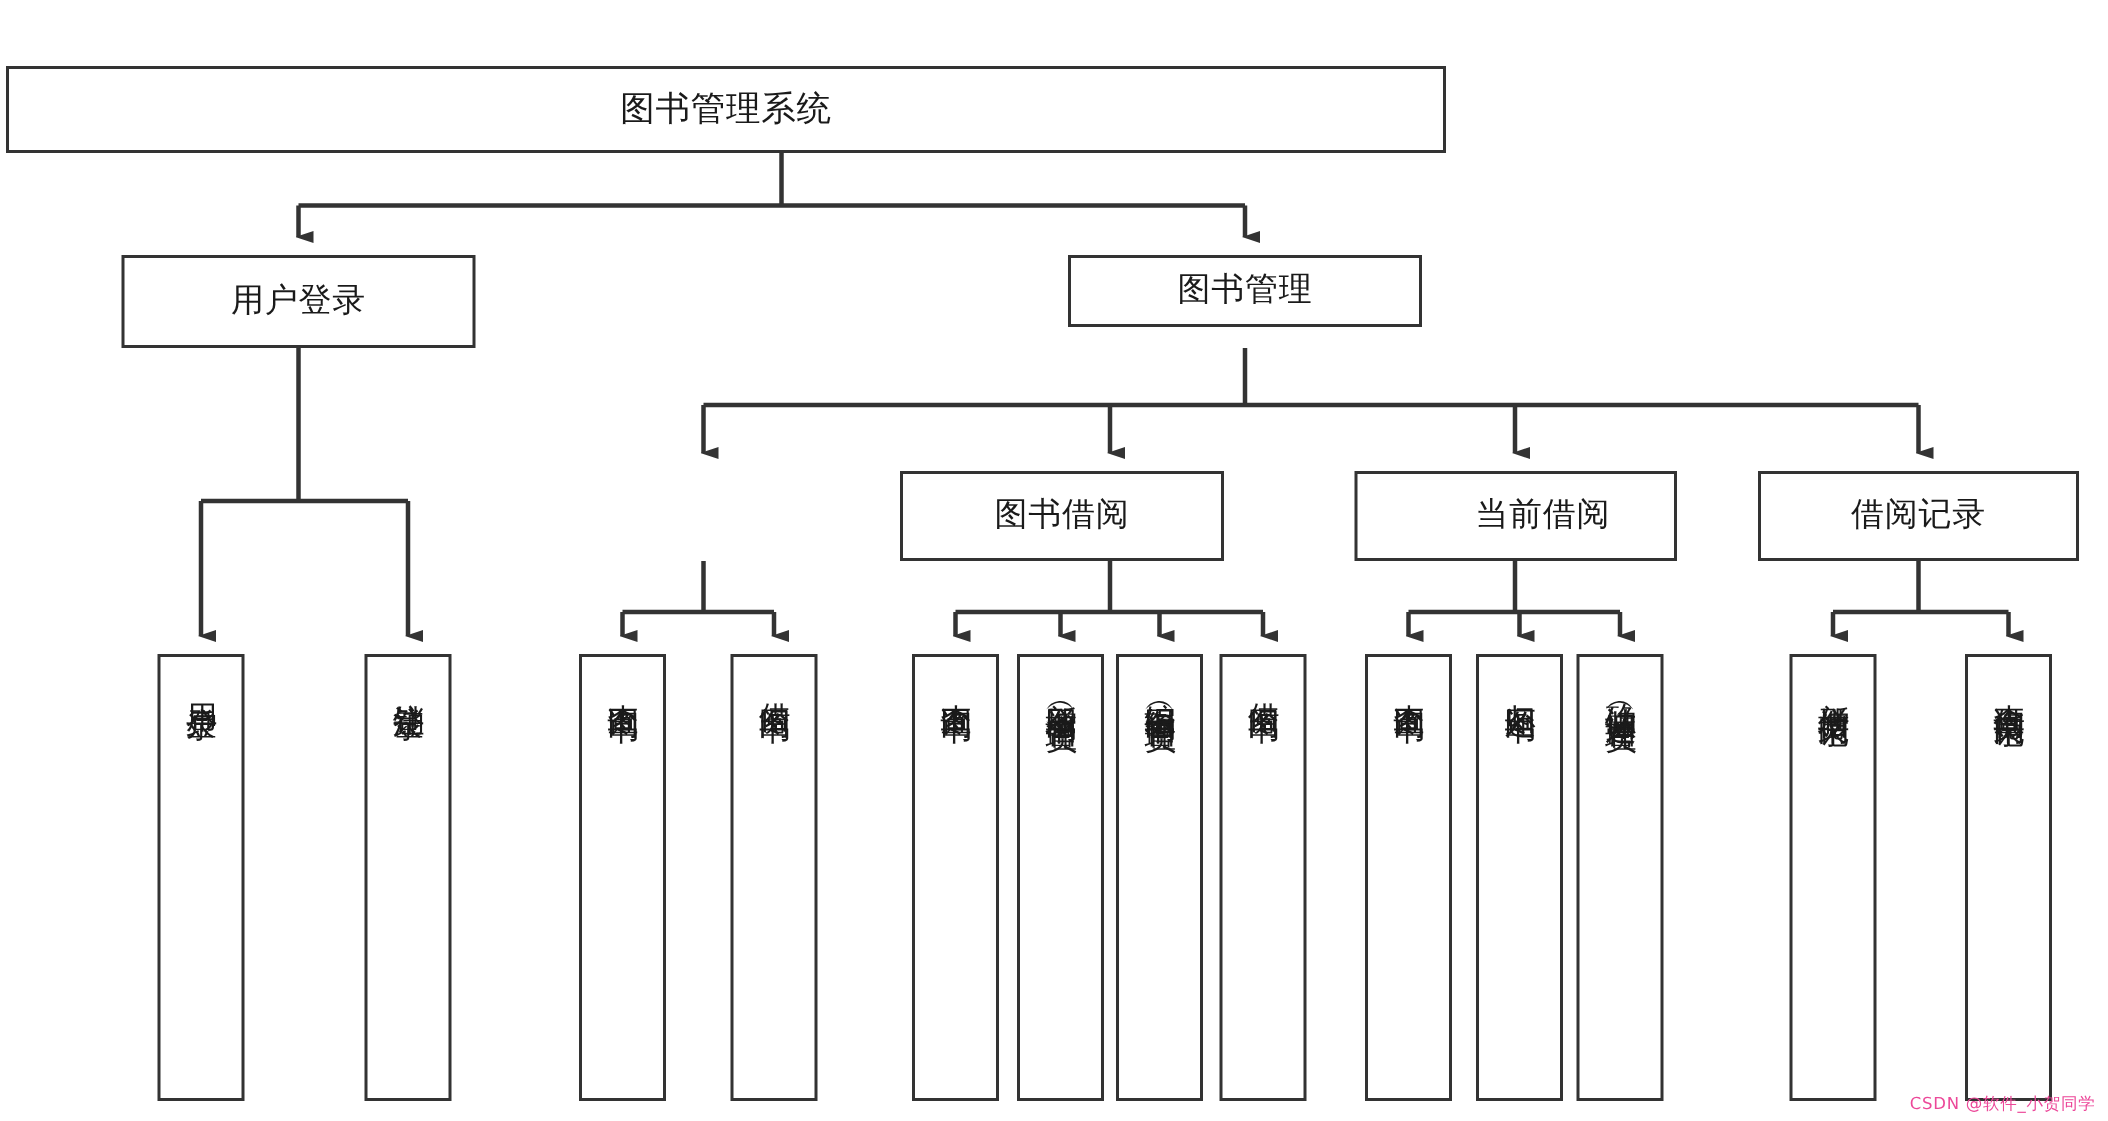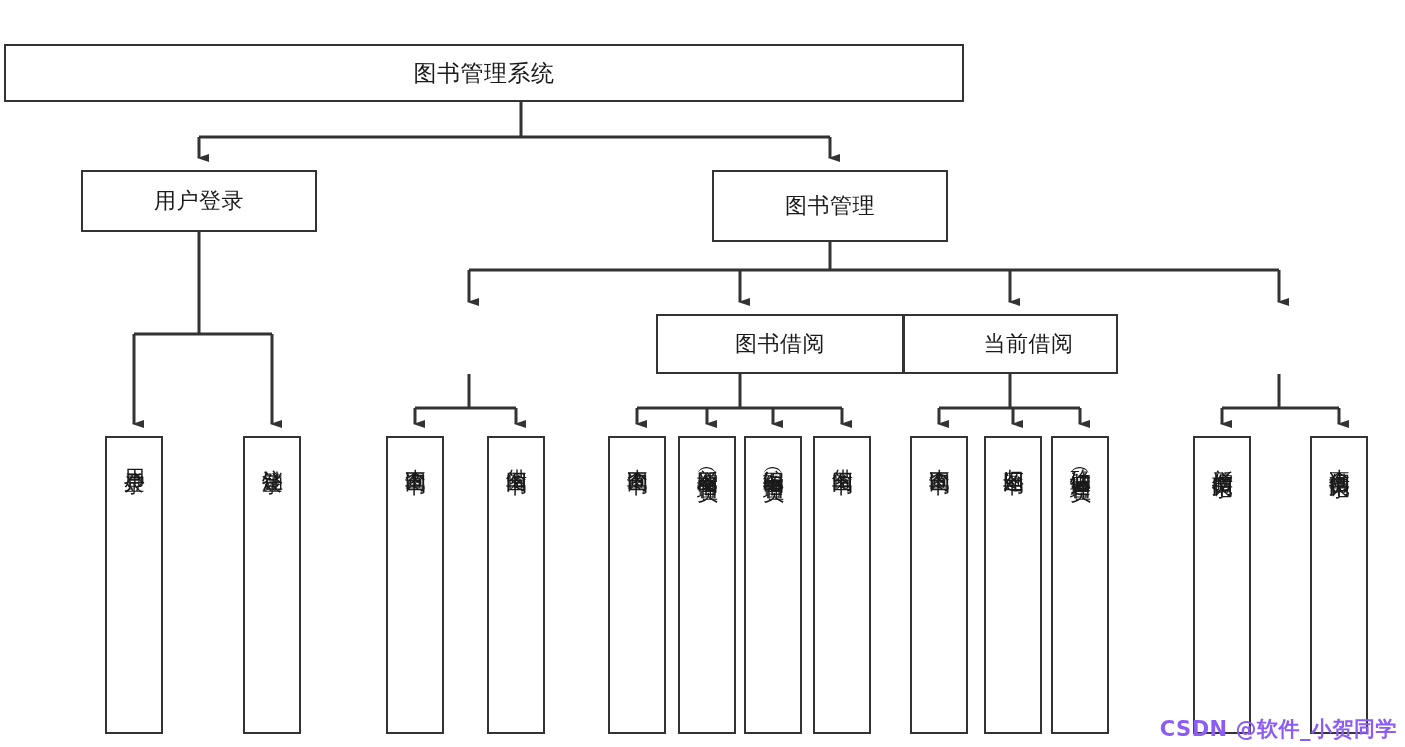--- a/index.html
+++ b/index.html
@@ -61,26 +61,25 @@
     text-orientation: upright;
     font-size: 21px;
     line-height: 1.0;
     letter-spacing: 2px;
     white-space: nowrap;
   }
   #watermark {
     position: absolute;
     right: 8px;
     bottom: 4px;
-    font-size: 21px;
-    color: #8b5cf6;
+    font-size: 11px;
+    color: #ec4899;
     letter-spacing: 0.5px;
     white-space: nowrap;
     font-family: "DejaVu Sans", "Liberation Sans", sans-serif;
-    font-weight: bold;
   }
 </style>
 </head>
 <body>
 
 <div id="diagram-root">
 
   <svg id="edge-layer" viewBox="0 0 1405 747" xmlns="http://www.w3.org/2000/svg">
     <defs>
       <marker id="arrowhead" markerWidth="10" markerHeight="12" refX="4" refY="10" orient="auto" markerUnits="userSpaceOnUse">
@@ -131,29 +130,32 @@
     </g>
   </svg>
 
   <div class="node horiz root" style="left:4px; top:12px; width:960px; height:58px;margin-top:32px;">
     <span class="label">图书管理系统</span>
   </div>
 
   <div class="node horiz" style="left:81px; top:170px; width:236px; height:62px;">
     <span class="label">用户登录</span>
   </div>
-  <div class="node horiz" style="left:712px; top:170px; width:236px; height:72px;">
+  <div class="node horiz" style="left:712px; top:170px; width:236px; height:48px;">
     <span class="label">图书管理</span>
   </div>
 
-  <div class="node horiz" style="left:656px; top:314px; width:248px; height:60px;">
+  <div class="node horiz" style="left:600px; top:314px; width:216px; height:60px;">
     <span class="label">图书借阅</span>
   </div>
   <div class="node horiz" style="left:903px; top:314px; width:215px; height:60px;padding-left:36px;">
     <span class="label">当前借阅</span>
+  </div>
+  <div class="node horiz" style="left:1172px; top:314px; width:214px; height:60px;">
+    <span class="label">借阅记录</span>
   </div>
 
   <div class="node vert" style="left:105px; top:436px; width:58px; height:298px;">
     <span class="label">用户登录</span>
   </div>
   <div class="node vert" style="left:243px; top:436px; width:58px; height:298px;">
     <span class="label">注销登录</span>
   </div>
   <div class="node vert" style="left:386px; top:436px; width:58px; height:298px;">
     <span class="label">查询图书</span>

